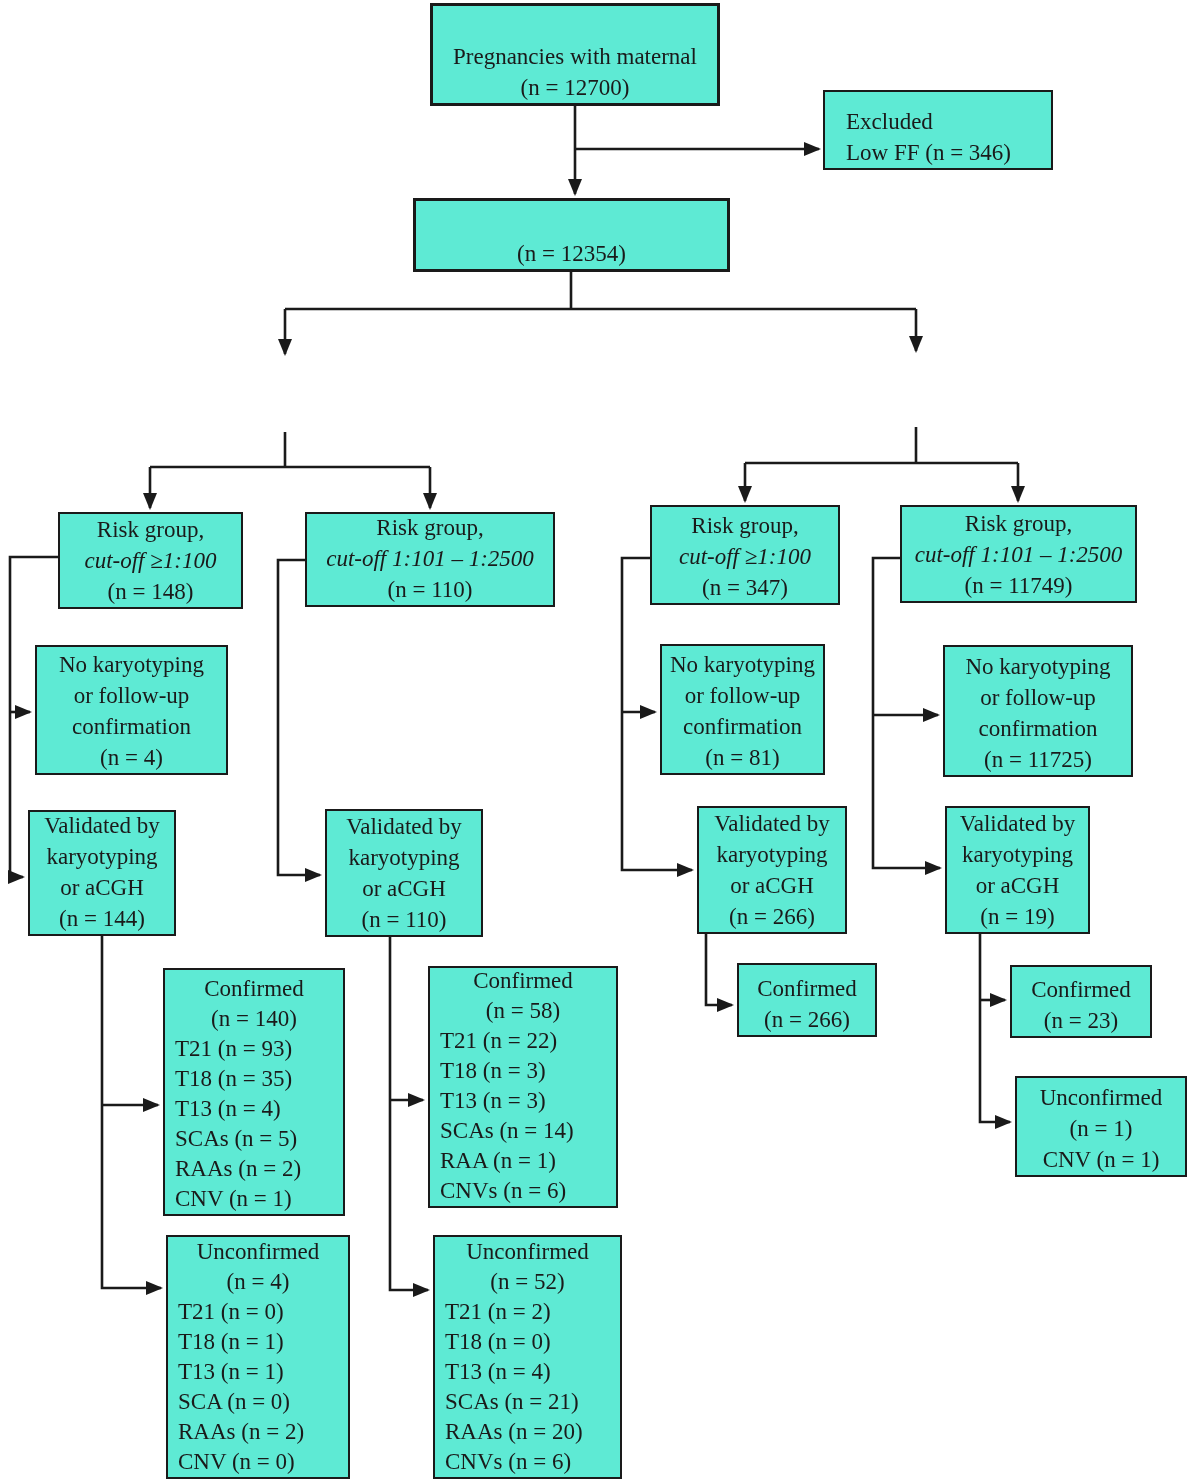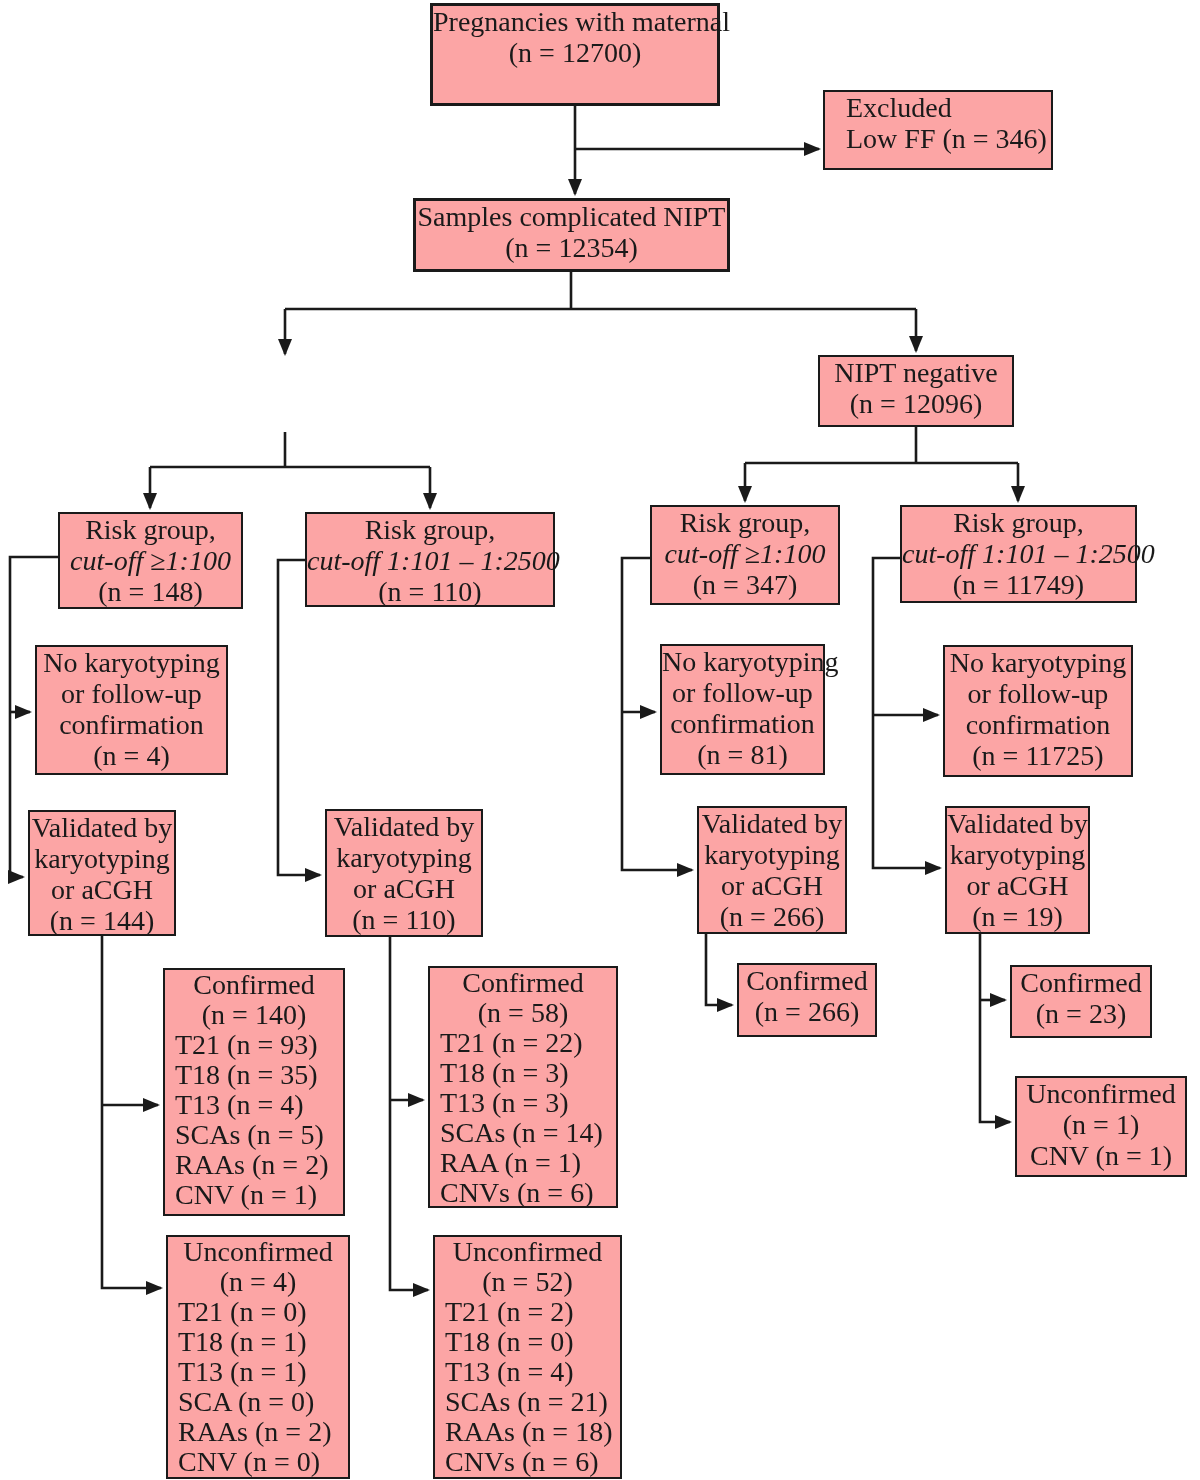--- a/index.html
+++ b/index.html
@@ -4,22 +4,22 @@
 <style>
   html,body{margin:0;padding:0;background:#fff;}
   #canvas{
     position:relative;width:1200px;height:1480px;background:var(--background,#fff);
     font-family:"Liberation Serif","DejaVu Serif",serif;color:var(--ink,#1a1a1a);
     overflow:hidden;
   }
   #wires{position:absolute;left:0;top:0;width:1200px;height:1480px;}
   .box{
     position:absolute;box-sizing:border-box;border:2.5px solid var(--ink,#1a1a1a);
-    background:#fca5a5;display:flex;flex-direction:column;justify-content:flex-start;
-    font-size:28px;line-height:31px;
+    background:#5eead4;display:flex;flex-direction:column;justify-content:flex-end;
+    font-size:23px;line-height:31px;
   }
   .box .ln{white-space:nowrap;}
   .center .ln{text-align:center;}
   .list{line-height:30px;}
   .list .ln{text-align:left;padding-left:10px;}
   .list .ln.ctr{text-align:center;padding-left:0;}
   .excl .ln{text-align:left;padding-left:21px;}
   .it{font-style:italic;}
 </style>
 </head>
@@ -80,29 +80,24 @@
       <div class="ln">Pregnancies with maternal</div>
       <div class="ln">(n = 12700)</div>
     </div>
 
   <div class="box excl" style="left:823px;top:90px;width:230px;height:80px">
       <div class="ln">Excluded</div>
       <div class="ln">Low FF (n = 346)</div>
     </div>
 
   <div class="box center" style="left:413px;top:198px;width:317px;height:74px;border-width:3px">
-      <div class="ln">Samples complicated NIPT</div>
       <div class="ln">(n = 12354)</div>
     </div>
 
 
-  <div class="box center" style="left:818px;top:355px;width:196px;height:72px">
-      <div class="ln">NIPT negative</div>
-      <div class="ln">(n = 12096)</div>
-    </div>
 
   <div class="box center" style="left:58px;top:512px;width:185px;height:97px">
       <div class="ln">Risk group,</div>
       <div class="ln it">cut-off ≥1:100</div>
       <div class="ln">(n = 148)</div>
     </div>
 
   <div class="box center" style="left:305px;top:512px;width:250px;height:95px">
       <div class="ln">Risk group,</div>
       <div class="ln it">cut-off 1:101 – 1:2500</div>
@@ -213,21 +208,21 @@
       <div class="ln">CNV (n = 0)</div>
     </div>
 
   <div class="box list" style="left:433px;top:1235px;width:189px;height:244px">
       <div class="ln ctr">Unconfirmed</div>
       <div class="ln ctr">(n = 52)</div>
       <div class="ln">T21 (n = 2)</div>
       <div class="ln">T18 (n = 0)</div>
       <div class="ln">T13 (n = 4)</div>
       <div class="ln">SCAs (n = 21)</div>
-      <div class="ln">RAAs (n = 18)</div>
+      <div class="ln">RAAs (n = 20)</div>
       <div class="ln">CNVs (n = 6)</div>
     </div>
 
   <div class="box center" style="left:1015px;top:1076px;width:172px;height:101px">
       <div class="ln">Unconfirmed</div>
       <div class="ln">(n = 1)</div>
       <div class="ln">CNV (n = 1)</div>
     </div>
 
 </div>

